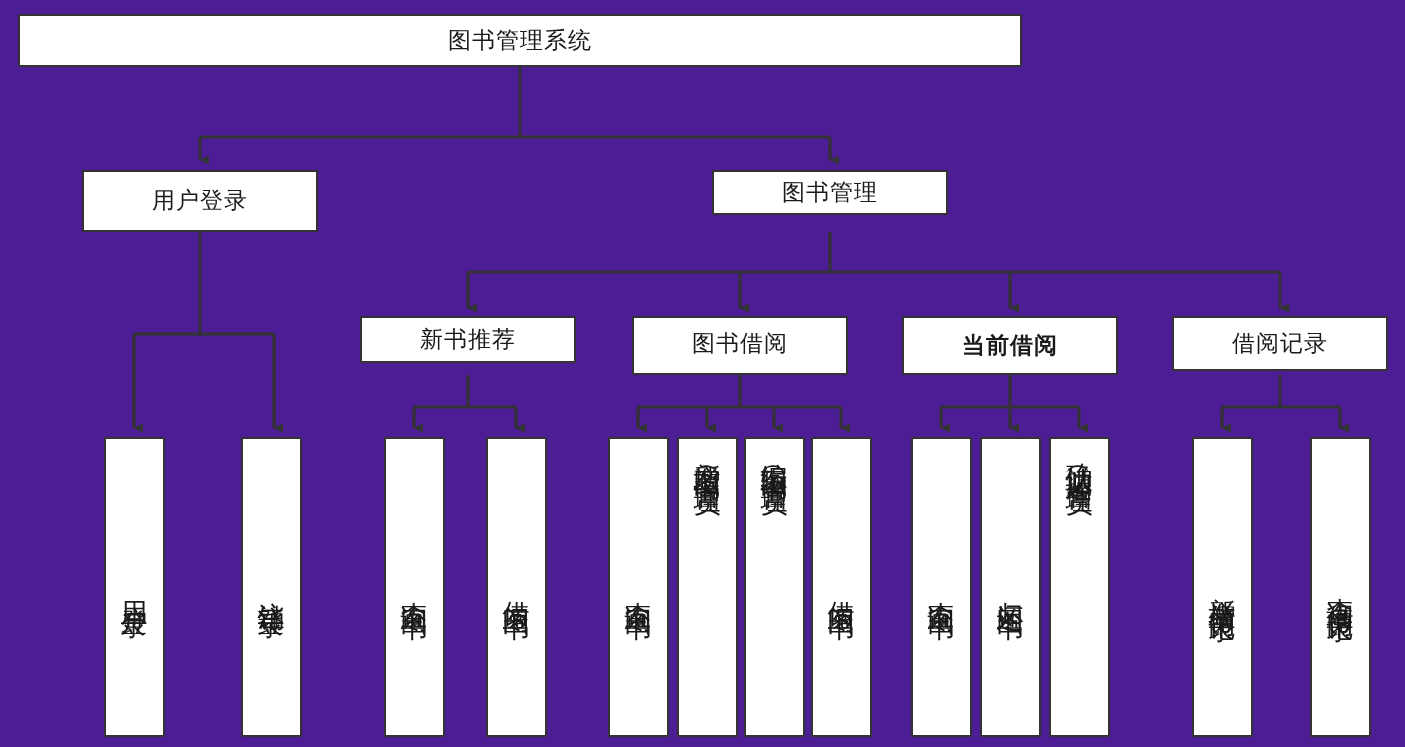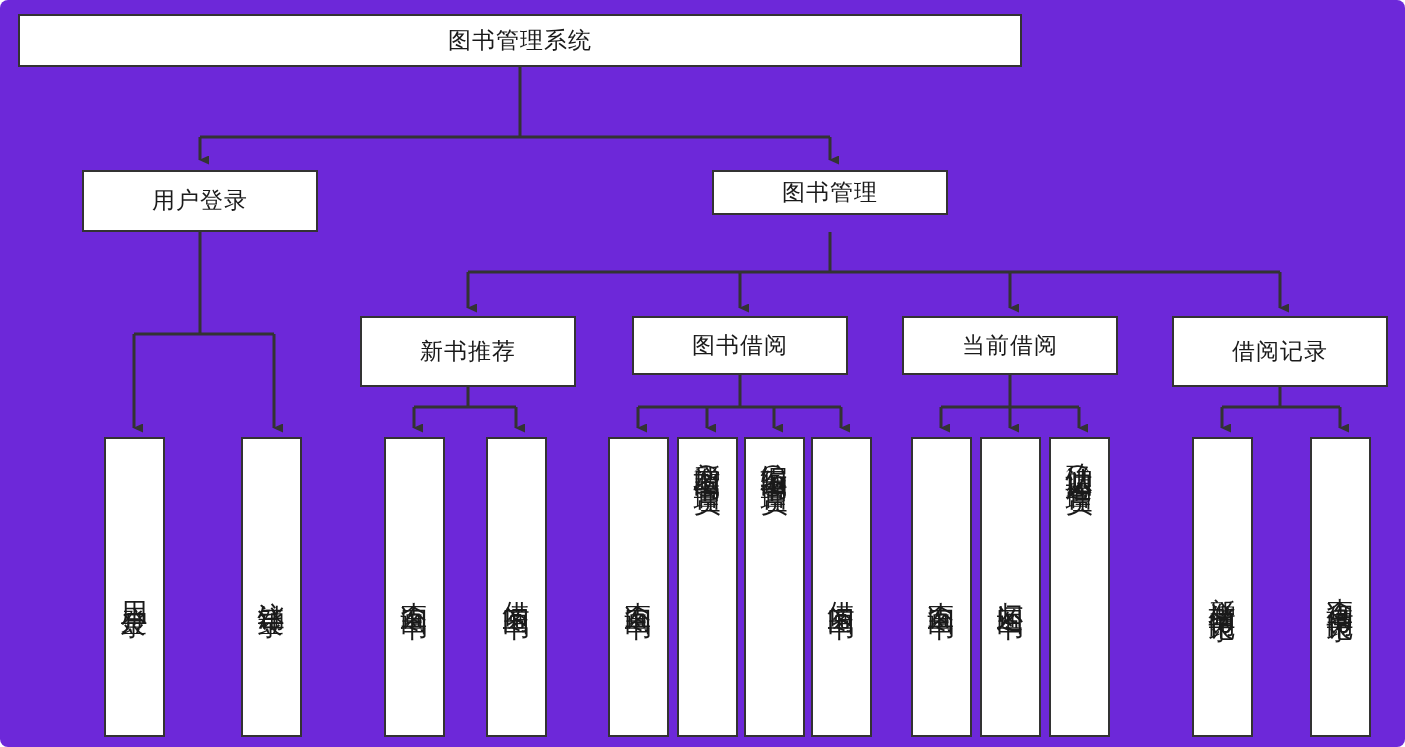--- a/index.html
+++ b/index.html
@@ -8,23 +8,22 @@
     padding: 0;
     background: #ffffff;
   }
   body {
     font-family: "DejaVu Sans", "Liberation Sans", sans-serif;
   }
   #diagram-root {
     position: relative;
     width: 1405px;
     height: 747px;
-    background: #6d28d9;
+    background: #4c1d95;
     overflow: hidden;
-    border-radius: 8px;
   }
   #diagram-svg {
     position: absolute;
     left: 0;
     top: 0;
     width: 1405px;
     height: 747px;
   }
   .node {
     position: absolute;
@@ -136,30 +135,30 @@
     <span class="node-label">图书管理系统</span>
   </div>
 
   <div class="node horizontal" style="left:82px; top:170px; width:236px; height:62px;">
     <span class="node-label">用户登录</span>
   </div>
   <div class="node horizontal" style="left:712px; top:170px; width:236px; height:45px;">
     <span class="node-label">图书管理</span>
   </div>
 
-  <div class="node horizontal" style="left:360px; top:316px; width:216px; height:71px;">
+  <div class="node horizontal" style="left:360px; top:316px; width:216px; height:47px;">
     <span class="node-label">新书推荐</span>
   </div>
-  <div class="node horizontal" style="left:632px; top:316px; width:216px; height:59px;">
+  <div class="node horizontal" style="left:632px; top:316px; width:216px; height:59px;font-family:Liberation Mono, monospace;">
     <span class="node-label">图书借阅</span>
   </div>
-  <div class="node horizontal" style="left:902px; top:316px; width:216px; height:59px;">
+  <div class="node horizontal" style="left:902px; top:316px; width:216px; height:59px;font-weight:bold;">
     <span class="node-label">当前借阅</span>
   </div>
-  <div class="node horizontal" style="left:1172px; top:316px; width:216px; height:71px;justify-content:center;">
+  <div class="node horizontal" style="left:1172px; top:316px; width:216px; height:55px;justify-content:center;">
     <span class="node-label">借阅记录</span>
   </div>
 
   <div class="node vertical centered" style="left:104px; top:437px; width:61px; height:300px;">
     <span class="node-label">用户登录</span>
   </div>
   <div class="node vertical centered" style="left:241px; top:437px; width:61px; height:300px;">
     <span class="node-label">注销登录</span>
   </div>
 

